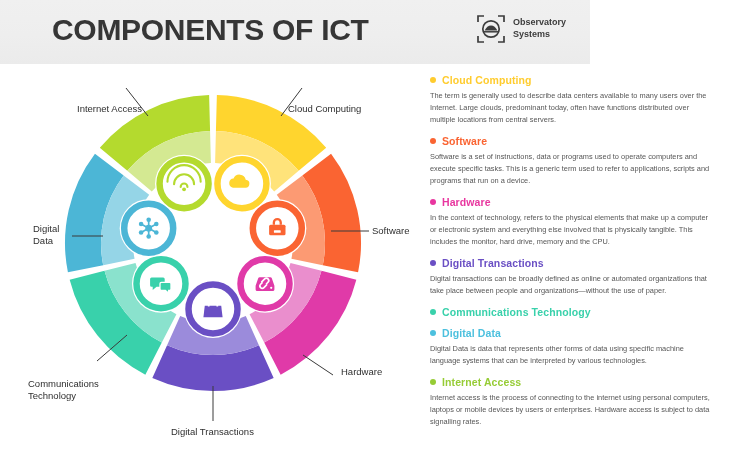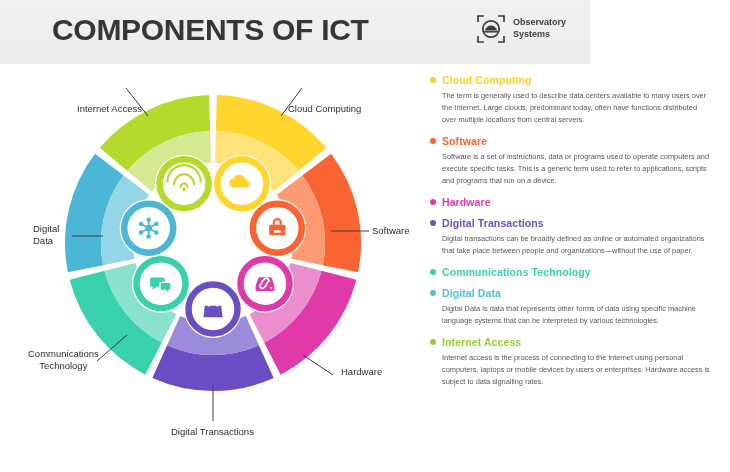--- a/index.html
+++ b/index.html
@@ -33,21 +33,21 @@
     white-space:pre; font-family:"Liberation Sans", sans-serif;
   }
 
   
   #desc-col { position:absolute; left:430px; top:74px; width:282px; }
   .desc-item { margin-bottom:9px; }
   .desc-head { display:flex; align-items:center; gap:6px; margin-bottom:4px; }
   .bullet { width:6px; height:6px; border-radius:50%; flex:none; }
   .desc-title { font-size:10.5px; font-weight:bold; letter-spacing:0.1px; }
   .desc-body {
-    font-size:7.4px; color:#565656; line-height:1.62; margin-left:12px;
+    font-size:7.4px; color:#565656; line-height:1.62; margin-left:0;
     font-family:"Liberation Sans", sans-serif;
   }
 </style>
 </head>
 <body>
 
 <div id="page">
 
   <div id="header">
     <div id="page-title">COMPONENTS OF ICT</div>
@@ -169,21 +169,21 @@
               <circle cx="0" cy="5.6" r="1.9"></circle>
             </g>
           </g>
         </g>
     </svg>
     <div id="wheel-labels">
         <div class="wheel-label" style="left: 288px; top: 39px;">Cloud Computing</div>
         <div class="wheel-label" style="left: 372px; top: 161px;">Software</div>
         <div class="wheel-label" style="left: 341px; top: 302px;">Hardware</div>
         <div class="wheel-label" style="left: 171px; top: 362px;">Digital Transactions</div>
-        <div class="wheel-label" style="left: 28px; top: 284px; text-align: center;">Communications
+        <div class="wheel-label" style="left: 28px; top: 314px; text-align: left;">Communications
 Technology</div>
         <div class="wheel-label" style="left: 33px; top: 159px; text-align: left;">Digital
 Data</div>
         <div class="wheel-label" style="left: 77px; top: 39px;">Internet Access</div>
       </div>
   </div>
 
   <div id="desc-col">
       <div class="desc-item">
         <div class="desc-head">
@@ -197,20 +197,21 @@
           <span class="bullet" style="background: rgb(250, 100, 50);"></span>
           <span class="desc-title" style="color: rgb(250, 100, 50);">Software</span>
         </div>
         <div class="desc-body">Software is a set of instructions, data or programs used to operate computers and execute specific tasks. This is a generic term used to refer to applications, scripts and programs that run on a device.</div>
       </div>
       <div class="desc-item">
         <div class="desc-head">
           <span class="bullet" style="background: rgb(232, 54, 159);"></span>
           <span class="desc-title" style="color: rgb(232, 54, 159);">Hardware</span>
         </div>
+        <div class="desc-body">In the context of technology, refers to the physical elements that make up a computer or electronic system and everything else involved that is physically tangible. This includes the monitor, hard drive, memory and the CPU.</div>
       </div>
       <div class="desc-item">
         <div class="desc-head">
           <span class="bullet" style="background: rgb(106, 79, 196);"></span>
           <span class="desc-title" style="color: rgb(106, 79, 196);">Digital Transactions</span>
         </div>
         <div class="desc-body">Digital transactions can be broadly defined as online or automated organizations that take place between people and organizations—without the use of paper.</div>
       </div>
       <div class="desc-item">
         <div class="desc-head">

